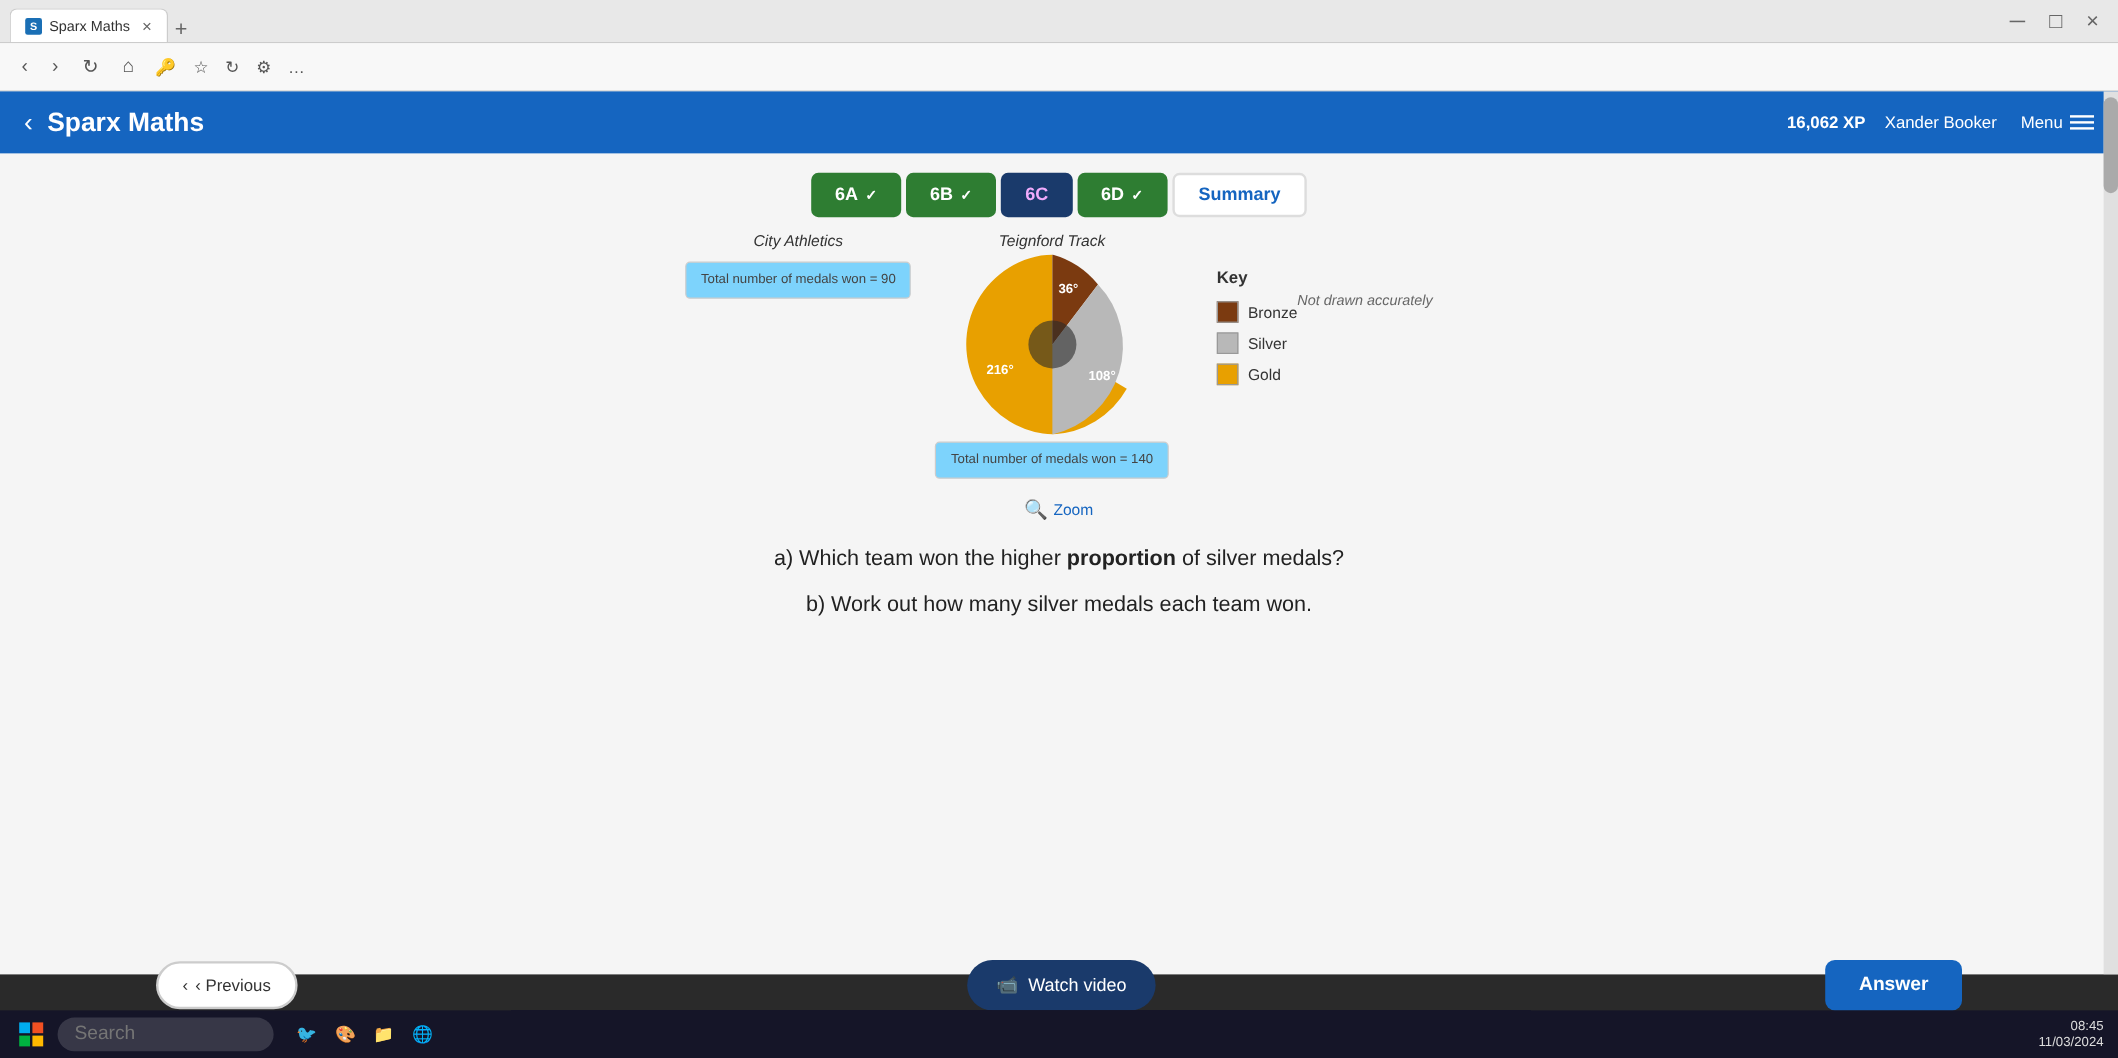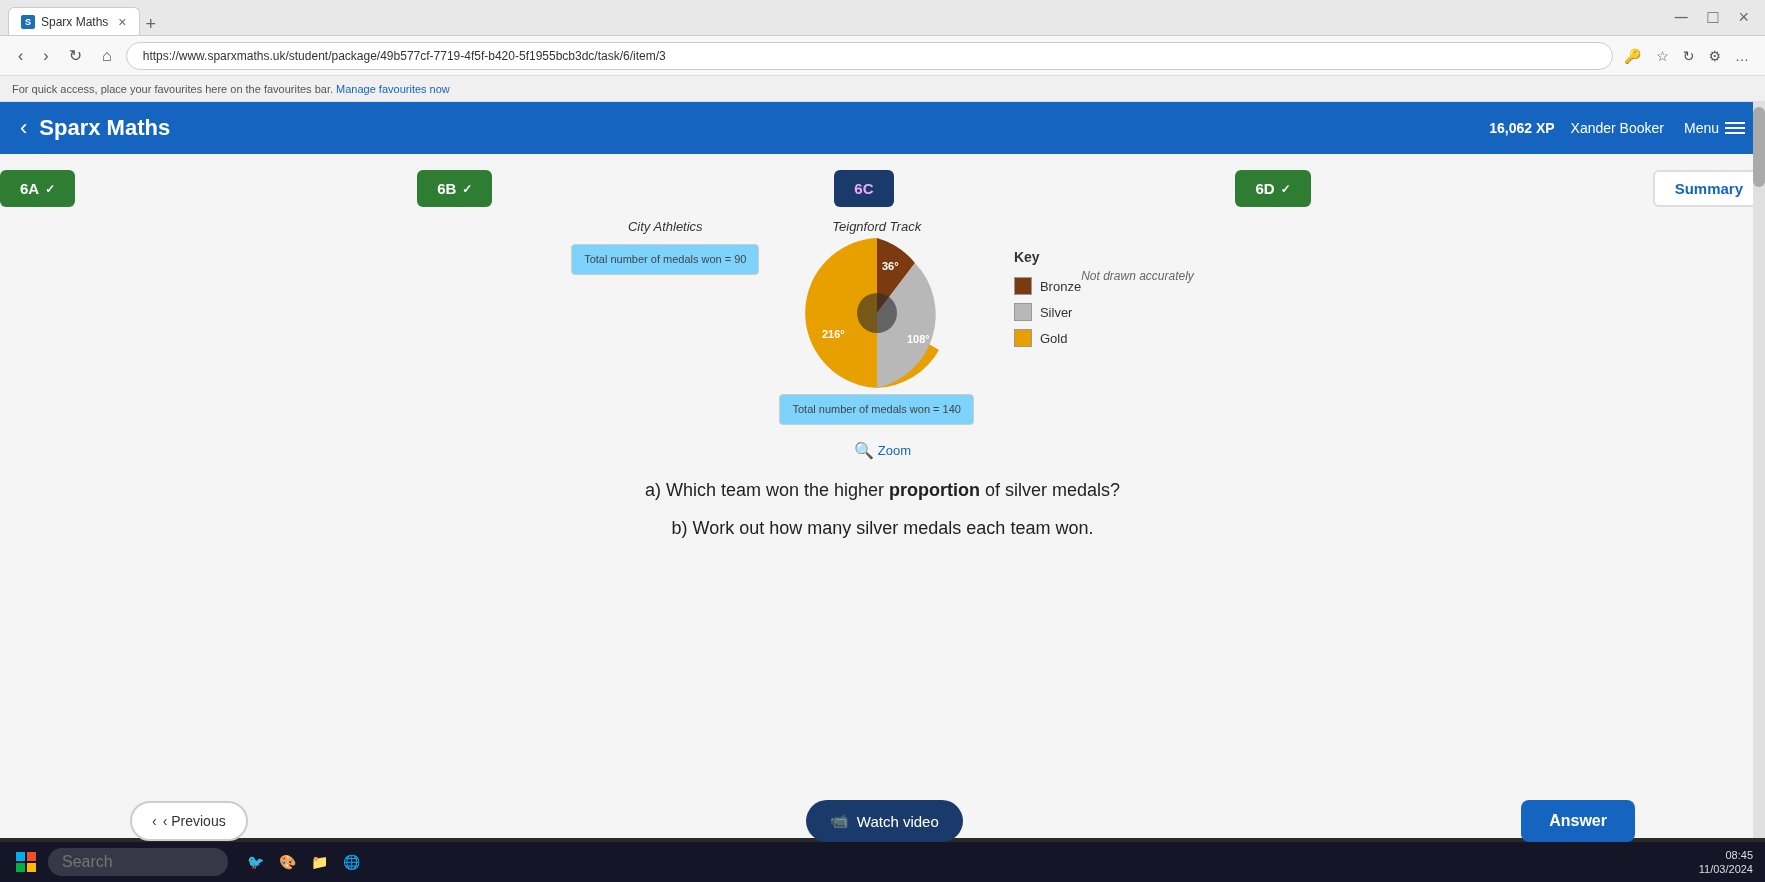--- a/index.html
+++ b/index.html
@@ -190,21 +190,21 @@
     .hamburger span {
       display: block;
       width: 20px;
       height: 2px;
       background: white;
     }
 
     
     .tab-nav {
       display: flex;
-      justify-content: space-between;
+      justify-content: center;
       gap: 4px;
       padding: 16px 0 12px;
       background: #f5f5f5;
     }
     .task-tab {
       padding: 8px 20px;
       border-radius: 6px;
       border: none;
       font-size: 15px;
       font-weight: 600;
@@ -490,34 +490,29 @@
       <span style="font-size:18px;color:#666;cursor:pointer;padding:0 8px;">□</span>
       <span style="font-size:18px;color:#666;cursor:pointer;padding:0 8px;">×</span>
     </div>
   </div>
 
   <div class="address-bar">
     <button class="nav-btn">‹</button>
     <button class="nav-btn">›</button>
     <button class="nav-btn">↻</button>
     <button class="nav-btn">⌂</button>
-    <input class="url-field" type="text" value="https://www.sparxmaths.uk/student/package/49b577cf-7719-4f5f-b420-5f1955bcb3dc/task/6/item/3" style="">
     <div class="browser-icons">
       <button class="browser-icon-btn">🔑</button>
       <button class="browser-icon-btn">☆</button>
       <button class="browser-icon-btn">↻</button>
       <button class="browser-icon-btn">⚙</button>
       <button class="browser-icon-btn">…</button>
     </div>
   </div>
 
-  <div class="favourites-bar">
-    <span>For quick access, place your favourites here on the favourites bar.</span>
-    &nbsp;<a href="#">Manage favourites now</a>
-  </div>
 </div>
 
 <div class="app-container" style="height: 736px; position: relative; overflow: hidden;">
 
   <div class="app-header">
     <button class="back-btn">‹</button>
     <span class="app-title">Sparx Maths</span>
     <span class="xp-display">
       <span class="xp-amount">16,062 XP</span>
     </span>

